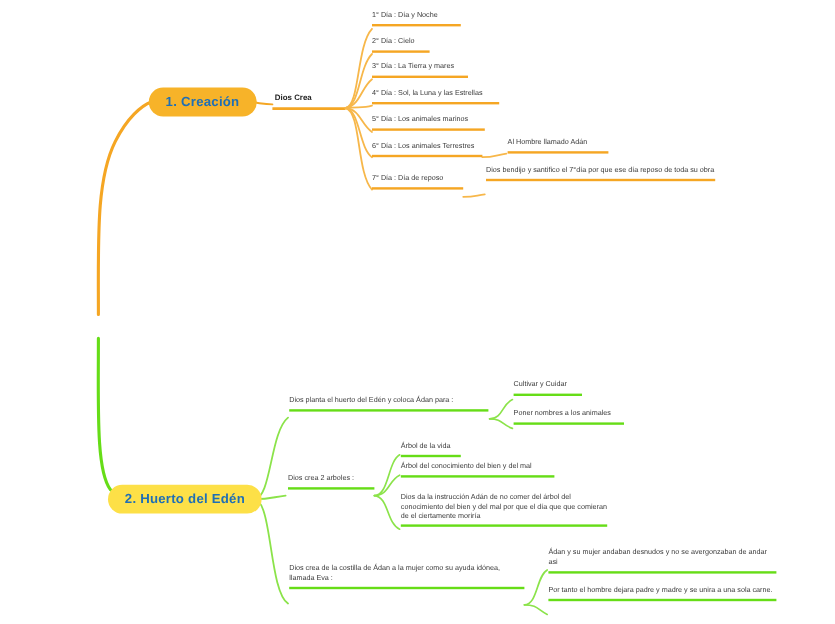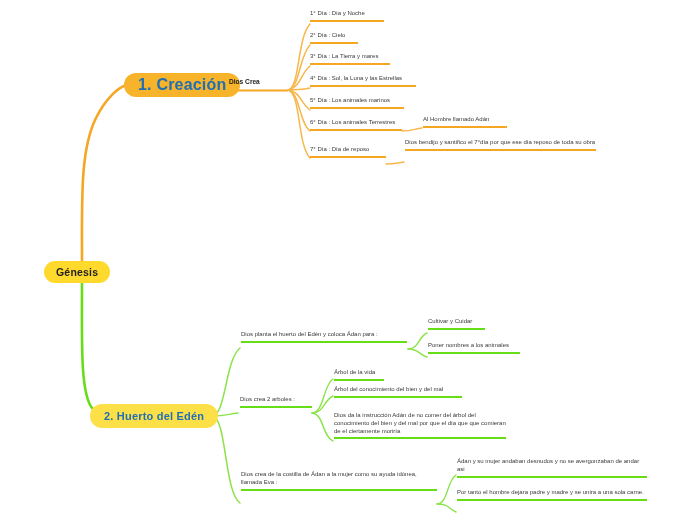--- a/index.html
+++ b/index.html
@@ -25,21 +25,21 @@
     background:#FFD92B;
     color:#222222;
     font-size:10.5px;
     padding:0 12px;
     height:22px;
     border-radius:11px;
   }
   .pill.main-orange{
     background:#F7B329;
     color:#1F6FB5;
-    font-size:16px;
+    font-size:11px;
     padding:0 14px;
     height:24px;
     border-radius:12px;
   }
   .pill.main-yellow{
     background:#fde047;
     color:#1F6FB5;
     font-size:11px;
     padding:0 14px;
     height:24px;
@@ -102,23 +102,20 @@
     <path d="M 408 349 C 419 349 418 354 427 357" fill="none" stroke="#8BE34A" stroke-width="1.4" stroke-linecap="round"></path>
 
     <path d="M 312 413 C 324 413 323 385 333 379" fill="none" stroke="#8BE34A" stroke-width="1.4" stroke-linecap="round"></path>
     <path d="M 312 413 C 324 413 324 400 333 396" fill="none" stroke="#8BE34A" stroke-width="1.4" stroke-linecap="round"></path>
     <path d="M 312 413 C 324 414 322 436 333 441" fill="none" stroke="#8BE34A" stroke-width="1.4" stroke-linecap="round"></path>
 
     <path d="M 437 504 C 448 504 447 480 456 475" fill="none" stroke="#8BE34A" stroke-width="1.4" stroke-linecap="round"></path>
     <path d="M 437 504 C 448 504 448 508 456 512" fill="none" stroke="#8BE34A" stroke-width="1.4" stroke-linecap="round"></path>
   </svg>
 
-  <div class="pill root" style="left:44px;top:261px;">
-    <span>Génesis</span>
-  </div>
 
   <div class="pill main-orange" style="left:124px;top:73px;">
     <span>1. Creación</span>
   </div>
 
   <div class="pill main-yellow" style="left:90px;top:404px;">
     <span>2. Huerto del Edén</span>
   </div>
 
   <div class="topic t-orange t-bold fs9" style="left:229px;top:78px;width:58px;">

